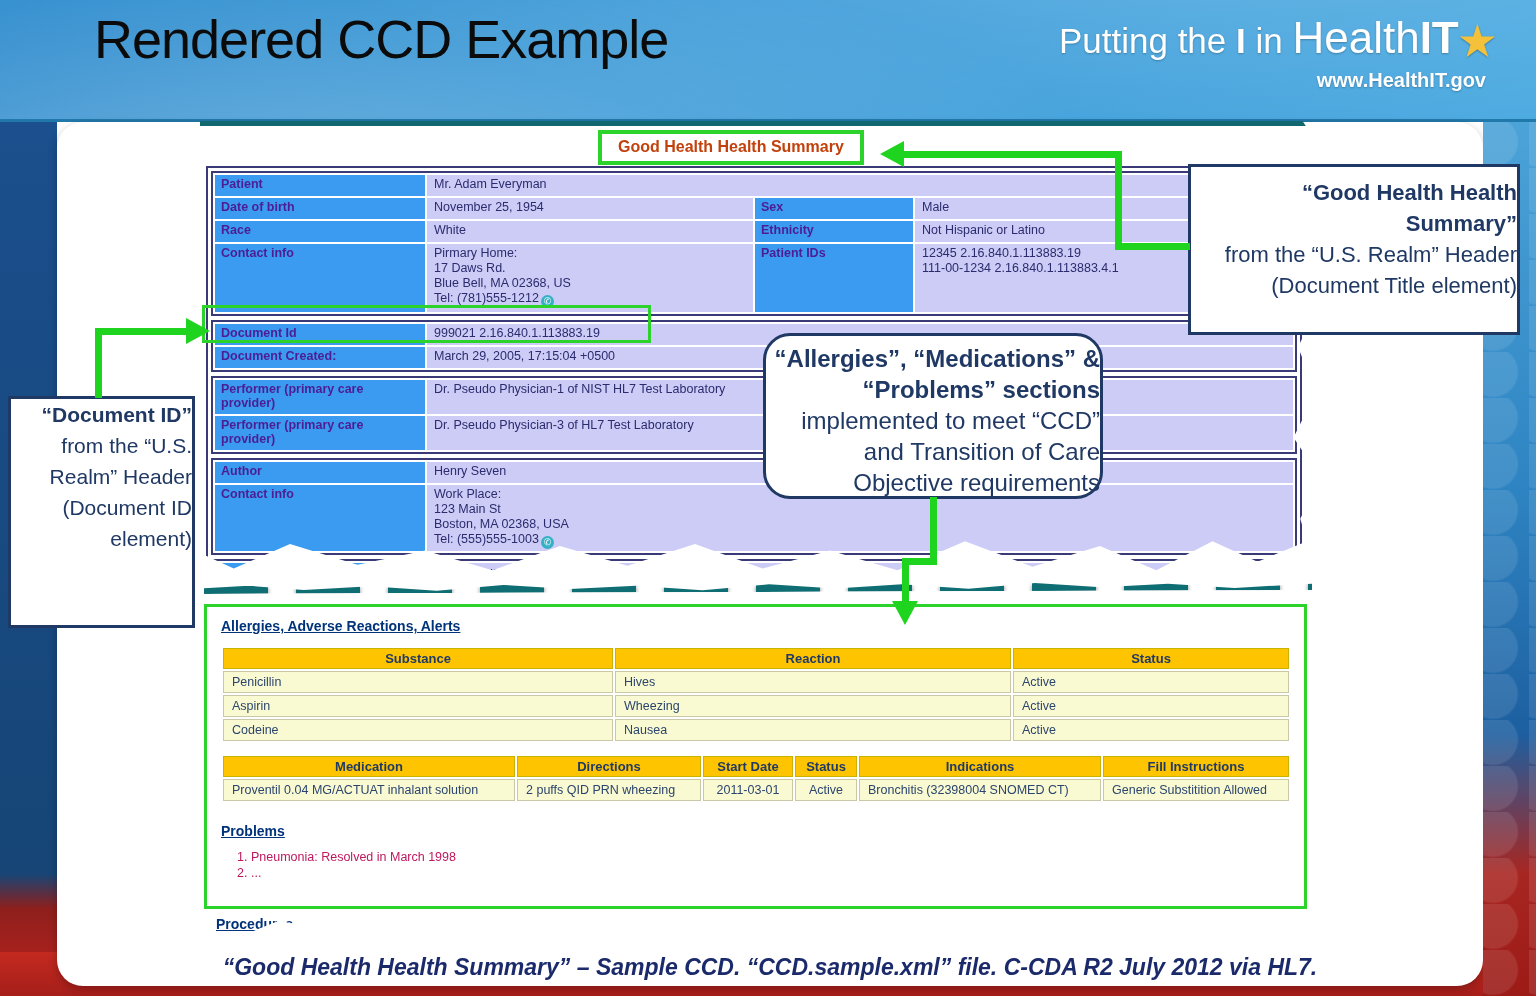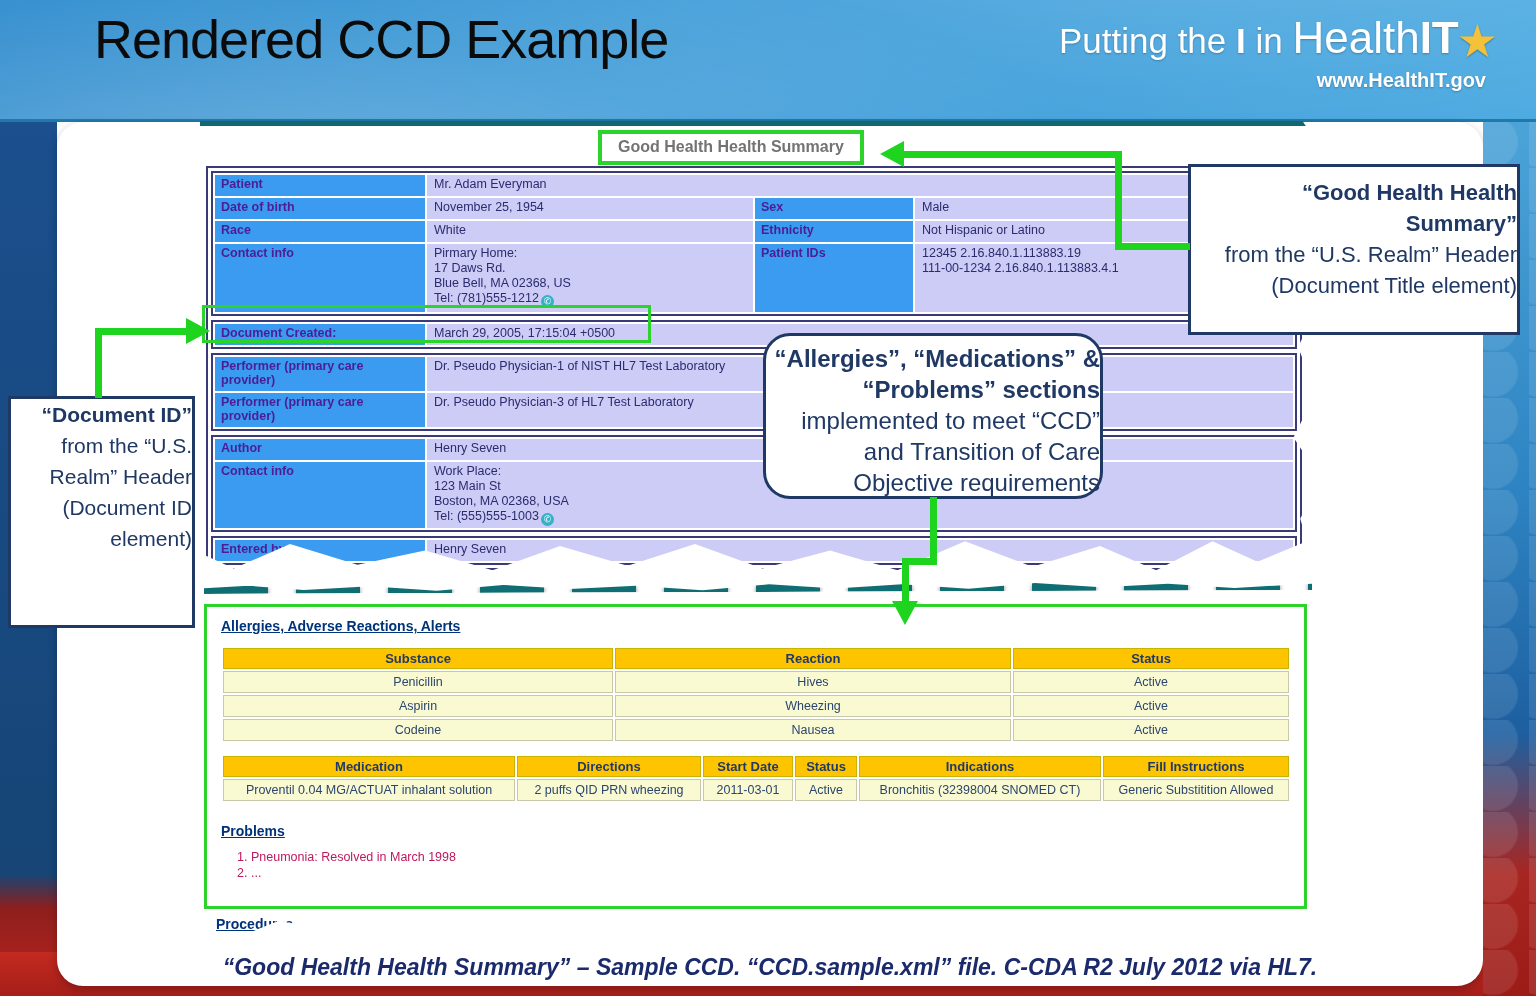--- a/index.html
+++ b/index.html
@@ -33,21 +33,21 @@
   .logo .big { font-size:44px; }
   .logo .star { color:#f3c13a; font-size:46px; vertical-align:-4px; margin-left:-2px; text-shadow:0 1px 2px rgba(0,0,0,.3); }
   .logo .l2 { font-size:20px; font-weight:700; margin-top:6px; margin-right:12px; text-shadow:0 1px 2px rgba(0,0,0,.25); }
 
   
   .docA { position:absolute; left:200px; top:121px; width:1125px; height:452px; background:#fff;
     filter:drop-shadow(3px 4px 3px rgba(70,70,70,.55));
     clip-path:polygon(0 0,98% 0,99.6% 6%,97.6% 14%,99.2% 22%,97.2% 31%,99.6% 40%,97.6% 50%,99.2% 60%,97.2% 70%,99.6% 79%,97.8% 88%,98.4% 93%,94% 97.5%,90% 93%,85% 99.4%,80% 94%,74% 98.6%,68% 93%,62% 99.4%,56% 95%,50% 99%,44% 93.6%,38% 98.4%,32% 94%,26% 99.4%,20% 95%,14% 98.2%,8% 93.6%,3% 99%,0 95.6%); }
   .docA .topbar { position:absolute; left:0; top:0; width:100%; height:5px; background:#11696f; }
   .doc-title-box { position:absolute; left:398px; top:9px; padding:4px 16px 5px;
-    border:4px solid #2bd32b; background:#fff; font-size:16px; font-weight:700; color:#737373; white-space:nowrap; }
+    border:4px solid #2bd32b; background:#fff; font-size:16px; font-weight:700; color:#c2410c; white-space:nowrap; }
 
   .demo-wrap { position:absolute; left:6px; top:45px; width:1096px; border:2px solid #3a3a78; background:#fff; padding:3px; }
   table.ccd { border:2px solid #3a3a78; border-spacing:2px; background:#fff; table-layout:fixed; width:1086px; margin-bottom:4px; }
   table.ccd:last-child { margin-bottom:0; }
   table.ccd th { background:#3b9bf0; color:#4c1d95; font-weight:700; font-size:12.5px; text-align:left; padding:2px 6px; vertical-align:top; }
   table.ccd td { background:#cdccf6; color:#2b2b6e; font-size:12.5px; padding:2px 7px; vertical-align:top; line-height:15px; }
   .h210 { width:210px; } .w326 { width:326px; } .h158 { width:158px; } .wrest { }
   tr.r20 th, tr.r20 td { height:21px; }
 
   .phone-ic { display:inline-block; width:13px; height:13px; border-radius:50%; background:#35b0c4;
@@ -63,21 +63,21 @@
 
   .docB { position:absolute; left:200px; top:600px; width:1145px; height:348px; background:#fff;
     filter:drop-shadow(3px 3px 3px rgba(70,70,70,.5));
     clip-path:polygon(0 0,96.8% 0,99.5% 5%,97% 12%,99.3% 20%,97% 29%,99.6% 38%,97.2% 48%,99.2% 58%,97% 68%,99.6% 77%,97.6% 85%,98.6% 90%,94% 96%,89% 91.5%,84% 98.5%,78% 92%,72% 97.6%,66% 91.5%,60% 98.5%,54% 93%,48% 98%,42% 92%,36% 97.6%,30% 92.5%,24% 98.6%,18% 93%,12% 97.2%,7% 92%,2.5% 98%,0 94%); }
   .green-box { position:absolute; left:4px; top:4px; width:1103px; height:305px; border:3px solid #2bd32b; background:#fff; padding:10px 14px; }
 
   .sec-head { font-size:14px; font-weight:700; color:#00337a; text-decoration:underline; display:inline-block; }
   table.sect { border-spacing:2px; table-layout:fixed; margin-top:11px; background:#fff; }
   table.sect th { background:#ffc400; color:#203a66; font-weight:700; font-size:13px; text-align:center;
     border:1px solid #c8b400; padding:2px 4px; height:20px; }
-  table.sect td { background:#fafad2; color:#2b456e; font-size:12.5px; border:1px solid #c9c9a8; padding:3px 8px; height:22px;text-align:center; }
+  table.sect td { background:#fafad2; color:#2b456e; font-size:12.5px; border:1px solid #c9c9a8; padding:3px 8px; height:22px; }
   .tcenter { text-align:center; }
   .mt18 { margin-top:19px; }
   ol.problems { margin:9px 0 0 30px; color:#be185d; font-size:12.5px; line-height:16px; }
   .procedures { position:absolute; left:16px; top:316px; }
 
   
   .callout { position:absolute; background:#fff; border:3px solid #1f3864; color:#1f3864; text-align:right; z-index:35; }
   .callout .bold { font-weight:700; }
   .co-right { left:1188px; top:164px; width:332px; height:171px; font-size:22px; line-height:31px; padding-top:10px; }
   .co-left  { left:8px; top:396px; width:187px; height:232px; font-size:21px; line-height:31px; }
@@ -165,20 +165,24 @@
         </tr>
       </tbody>
         </table>
 
       <table class="ccd">
         <colgroup>
             <col class="h210">
             <col>
           </colgroup>
         <tbody>
+            <tr class="r20">
+          <th>Document Id</th>
+          <td>999021 2.16.840.1.113883.19</td>
+        </tr>
         <tr class="r20">
           <th>Document Created:</th>
           <td>March 29, 2005, 17:15:04 +0500</td>
         </tr>
       </tbody>
         </table>
 
       <table class="ccd">
         <colgroup>
             <col class="h210">

